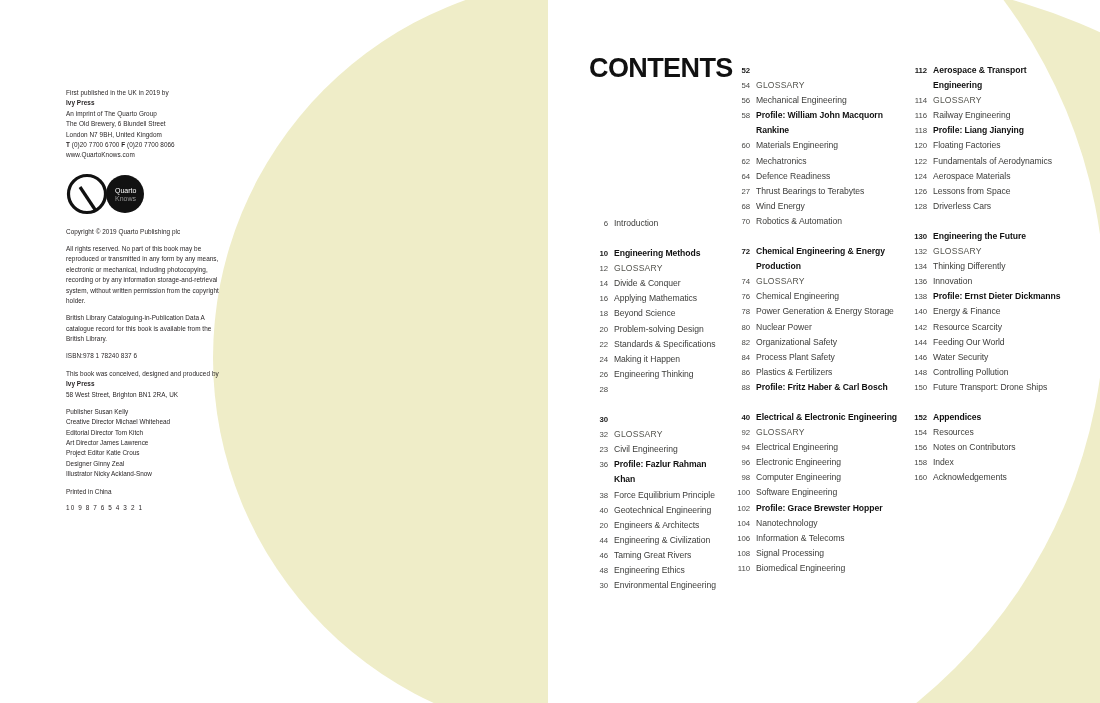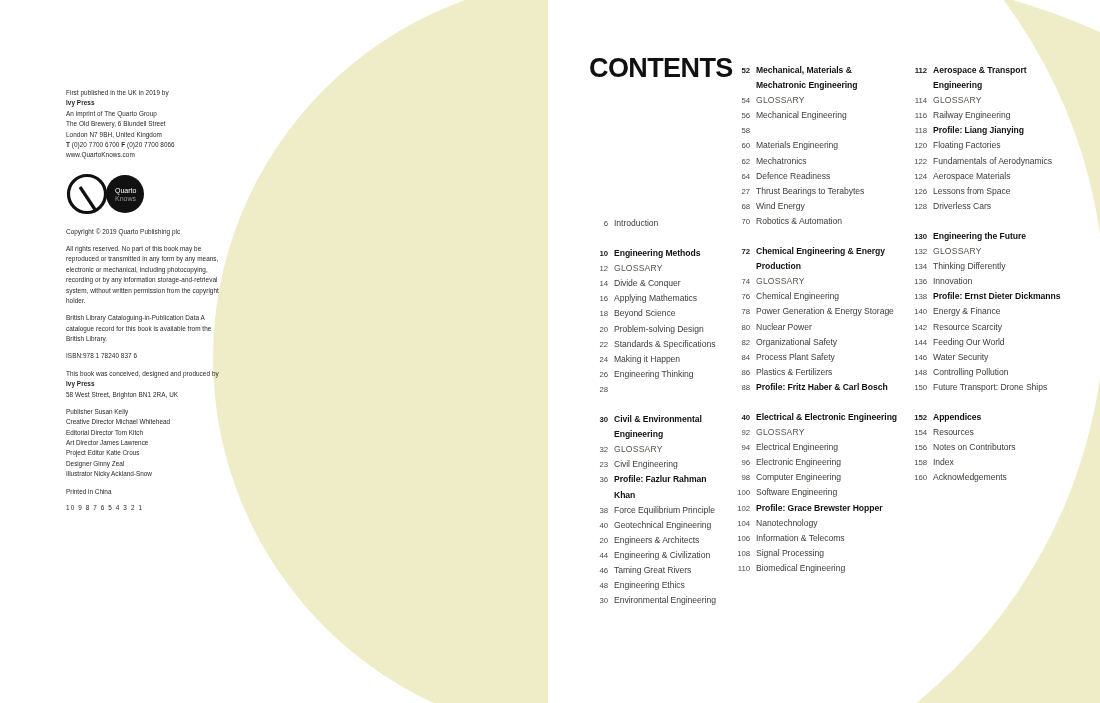--- a/index.html
+++ b/index.html
@@ -247,21 +247,20 @@
       <div class="toc-entry plain">
         <div class="toc-num">26</div>
         <div class="toc-label">Engineering Thinking</div>
       </div>
       <div class="toc-entry profile">
         <div class="toc-num">28</div>
       </div>
       <div class="toc-gap"></div>
       <div class="toc-entry section">
         <div class="toc-num">30</div>
-        <div class="toc-label">Civil &amp; Environmental Engineering</div>
       </div>
       <div class="toc-entry glossary">
         <div class="toc-num">32</div>
         <div class="toc-label">GLOSSARY</div>
       </div>
       <div class="toc-entry plain">
         <div class="toc-num">23</div>
         <div class="toc-label">Civil Engineering</div>
       </div>
       <div class="toc-entry profile">
@@ -293,32 +292,32 @@
         <div class="toc-label">Engineering Ethics</div>
       </div>
       <div class="toc-entry plain">
         <div class="toc-num">30</div>
         <div class="toc-label">Environmental Engineering</div>
       </div>
     </div>
   <div class="toc-col c2">
       <div class="toc-entry section">
         <div class="toc-num">52</div>
-        <div class="toc-label">Mechanical, Materials &amp; Mechatronic Engineering</div>
       </div>
       <div class="toc-entry glossary">
         <div class="toc-num">54</div>
         <div class="toc-label">GLOSSARY</div>
       </div>
       <div class="toc-entry plain">
         <div class="toc-num">56</div>
         <div class="toc-label">Mechanical Engineering</div>
       </div>
       <div class="toc-entry profile">
         <div class="toc-num">58</div>
+        <div class="toc-label">Profile: William John Macquorn Rankine</div>
       </div>
       <div class="toc-entry plain">
         <div class="toc-num">60</div>
         <div class="toc-label">Materials Engineering</div>
       </div>
       <div class="toc-entry plain">
         <div class="toc-num">62</div>
         <div class="toc-label">Mechatronics</div>
       </div>
       <div class="toc-entry plain">

